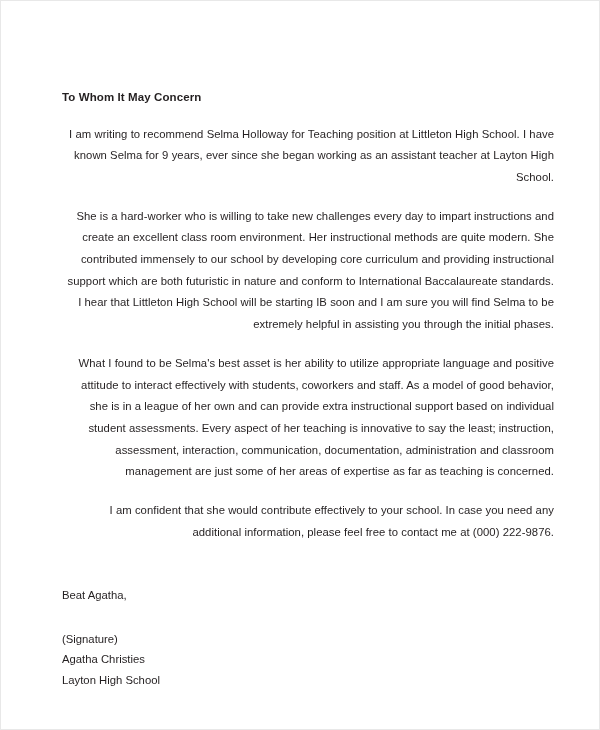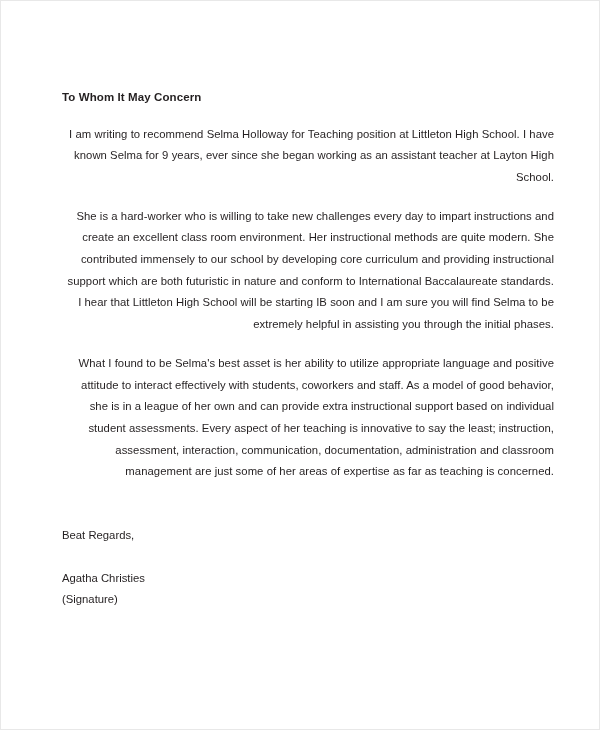--- a/index.html
+++ b/index.html
@@ -59,22 +59,24 @@
 <body>
 
 <div class="page">
   <div class="letter">
 
     <p class="salutation">To Whom It May Concern</p>
 
     <p class="para">I am writing to recommend Selma Holloway for Teaching position at Littleton High School. I have known Selma for 9 years, ever since she began working as an assistant teacher at Layton High School.</p>
     <p class="para">She is a hard-worker who is willing to take new challenges every day to impart instructions and create an excellent class room environment. Her instructional methods are quite modern. She contributed immensely to our school by developing core curriculum and providing instructional support which are both futuristic in nature and conform to International Baccalaureate standards. I hear that Littleton High School will be starting IB soon and I am sure you will find Selma to be extremely helpful in assisting you through the initial phases.</p>
     <p class="para">What I found to be Selma's best asset is her ability to utilize appropriate language and positive attitude to interact effectively with students, coworkers and staff. As a model of good behavior, she is in a league of her own and can provide extra instructional support based on individual student assessments. Every aspect of her teaching is innovative to say the least; instruction, assessment, interaction, communication, documentation, administration and classroom management are just some of her areas of expertise as far as teaching is concerned.</p>
+    <p class="para">I am confident that she would contribute effectively to your school. In case you need any additional information, please feel free to contact me at (000) 222-9876.</p>
 
     <div class="closing-block">
-      <p class="closing">Beat Regards,</p>
+      <p class="closing">Beat Agatha,</p>
+      <p class="sig-line">(Signature)</p>
       <p class="sig-line">Agatha Christies</p>
-      <p class="sig-line">(Signature)</p>
+      <p class="sig-line">Layton High School</p>
 
     </div>
 
   </div>
 </div>
 
 </body></html>

